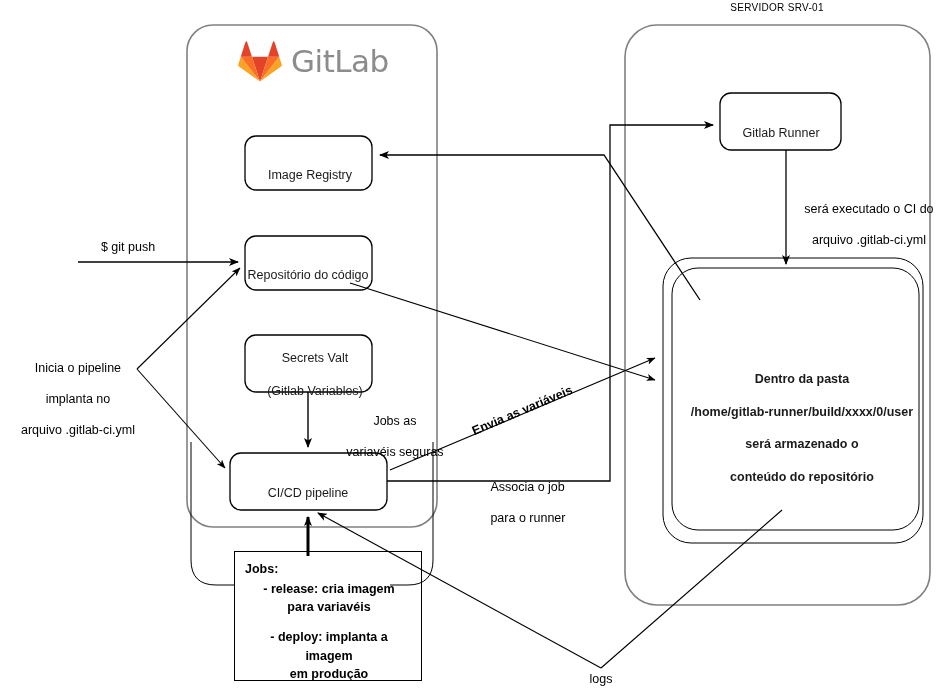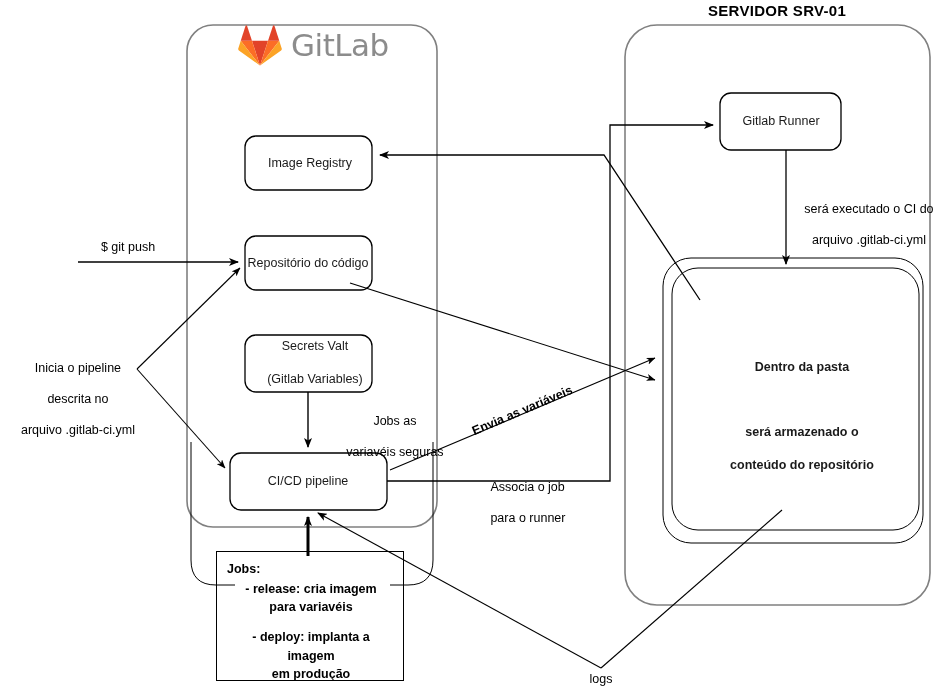--- a/index.html
+++ b/index.html
@@ -31,27 +31,28 @@
     white-space: pre;
   }
   .node-label {
     position: absolute;
     font-size: 12.5px;
     color: #1a1a1a;
     text-align: center;
     line-height: 1.3;
     white-space: pre;
     transform: translate(-50%, -50%);
+    margin-top: 12px;
   }
   .bold {
     font-weight: bold;
   }
   .title-lbl {
-    font-size: 15px;
-    font-weight: bold;
+    font-size: 10px;
+    font-weight: normal;
     letter-spacing: 0.3px;
     text-align: center;
     transform: translateX(-50%);
   }
   .edge-lbl {
     font-size: 12.5px;
     font-weight: normal;
     text-align: center;
     transform: translateX(-50%);
   }
@@ -180,21 +181,21 @@
 
     <path d="M786,150 L786,264" fill="none" stroke="#000000" stroke-width="1.3" marker-end="url(#ah)"></path>
 
     <path d="M782,510 L601,668" fill="none" stroke="#000000" stroke-width="1.1"></path>
     <path d="M601,668 L318,513" fill="none" stroke="#000000" stroke-width="1.1" marker-end="url(#ah)"></path>
 
     <path d="M191,442 L191,560 Q191,585 216,585 L235,585" fill="none" stroke="#000000" stroke-width="1"></path>
     <path d="M433,442 L433,560 Q433,585 408,585 L390,585" fill="none" stroke="#000000" stroke-width="1"></path>
   </svg>
 
-  <div class="gitlab-logo" style="left:238px; top:24px;">
+  <div class="gitlab-logo" style="left:238px; top:40px;">
     <svg width="44" height="42" viewBox="0 0 48 46">
       <path d="M24 45.5 L32.8 18.4 L15.2 18.4 Z" fill="#e24329"></path>
       <path d="M24 45.5 L15.2 18.4 L2.9 18.4 Z" fill="#fc6d26"></path>
       <path d="M2.9 18.4 L0.2 26.7 C-0.1 27.5 0.2 28.4 0.9 28.9 L24 45.5 Z" fill="#fca326"></path>
       <path d="M2.9 18.4 L15.2 18.4 L9.9 2.1 C9.6 1.3 8.4 1.3 8.1 2.1 Z" fill="#e24329"></path>
       <path d="M24 45.5 L32.8 18.4 L45.1 18.4 Z" fill="#fc6d26"></path>
       <path d="M45.1 18.4 L47.8 26.7 C48.1 27.5 47.8 28.4 47.1 28.9 L24 45.5 Z" fill="#fca326"></path>
       <path d="M45.1 18.4 L32.8 18.4 L38.1 2.1 C38.4 1.3 39.6 1.3 39.9 2.1 Z" fill="#e24329"></path>
     </svg>
     <span class="gitlab-word">GitLab</span>
@@ -207,45 +208,45 @@
   <div class="node-label" style="left:308px; top:263px;">Repositório do código</div>
   <div class="node-label" style="left:308px; top:363px;">
     <span>Secrets Valt</span><br>
     <span>(Gitlab Variables)</span>
   </div>
   <div class="node-label" style="left:308px; top:481px;">CI/CD pipeline</div>
   <div class="node-label" style="left:781px; top:121px;">Gitlab Runner</div>
 
   <div class="node-label bold" style="left:795px; top:416px;">
     <span>Dentro da pasta</span><br>
-    <br>
+    <span>/home/gitlab-runner/build/xxxx/0/user</span><br>
     <span>será armazenado o</span><br>
     <span>conteúdo do repositório</span>
   </div>
 
-  <div class="jobs-box" style="left:216px; top:551px; width:186px; height:128px;">
+  <div class="jobs-box" style="left:234px; top:551px; width:186px; height:128px;">
     <div class="jobs-inner">
       <div class="jobs-head bold">Jobs:</div>
       <div class="jobs-item bold">
         <span>- release: cria imagem</span><br>
         <span>para variavéis</span>
       </div>
       <div class="spacer"></div>
       <div class="jobs-item bold">
         <span>- deploy: implanta a imagem</span><br>
         <span>em produção</span>
       </div>
     </div>
   </div>
 
   <div class="lbl edge-lbl" style="left:128px; top:240px;">$ git push</div>
 
   <div class="lbl edge-lbl-plain" style="left:71px; top:345px;">
     <span>Inicia o pipeline</span><br>
-    <span>descrita no</span><br>
+    <span>implanta no</span><br>
     <span>arquivo .gitlab-ci.yml</span>
   </div>
 
 
   <div class="lbl edge-lbl" style="left:862px; top:186px;">
     <span>será executado o CI do</span><br>
     <span>arquivo .gitlab-ci.yml</span>
   </div>
 
   <div class="lbl edge-lbl" style="left:388px; top:398px;">

